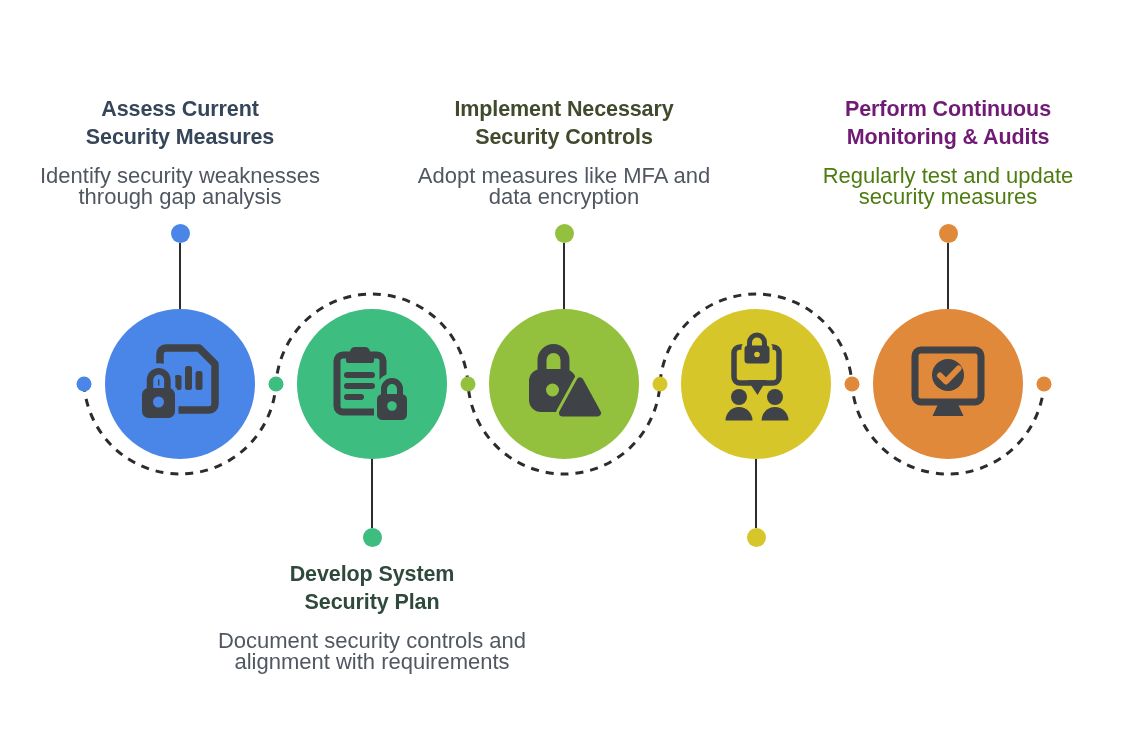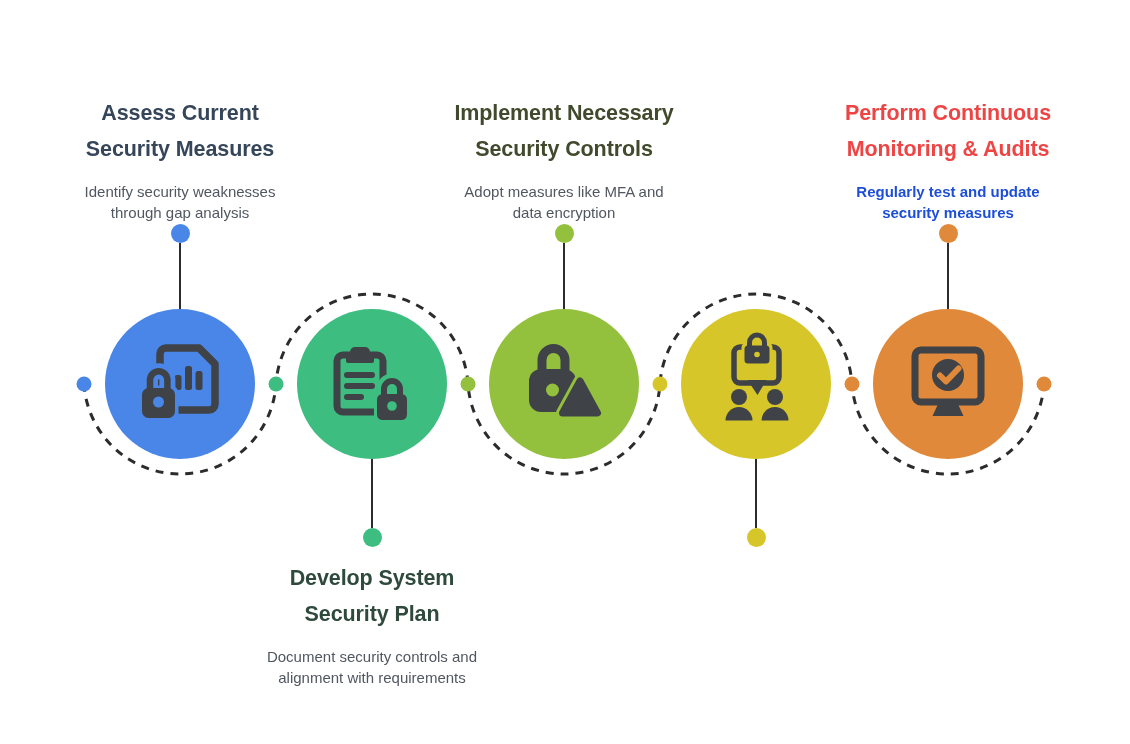--- a/index.html
+++ b/index.html
@@ -14,22 +14,22 @@
   .sl-top{top:243px;height:67px}.sd-top{top:224px}
   .sl-bottom{top:459px;height:69px}.sd-bottom{top:528px}
   .x1l{left:178.75px}.x1d{left:170.5px}
   .x2l{left:370.75px}.x2d{left:362.5px}
   .x3l{left:562.75px}.x3d{left:554.5px}
   .x4l{left:754.75px}.x4d{left:746.5px}
   .x5l{left:946.75px}.x5d{left:938.5px}
   .tb{position:absolute;width:320px;text-align:center;}
   .tb-top{top:95px}.tb-bottom{top:560px}
   .tb1{left:20px}.tb2{left:212px}.tb3{left:404px}.tb4{left:596px}.tb5{left:788px}
-  .tb h2{font-size:21.5px;line-height:36px;font-weight:bold;margin:0 0 14px 0;white-space:pre-line;letter-spacing:-0.1px;}
-  .tb p{font-size:15px;line-height:21px;margin:0;white-space:pre-line;}
+  .tb h2{font-size:21.5px;line-height:28px;font-weight:bold;margin:0 0 14px 0;white-space:pre-line;letter-spacing:-0.1px;}
+  .tb p{font-size:22px;line-height:21px;margin:0;white-space:pre-line;}
 </style>
 </head>
 <body>
 
 <div class="canvas">
 
   <svg class="rail" viewBox="0 0 1130 744">
     <path d="M84 384 A96.2 96.2 0 0 0 276 384 A96.2 96.2 0 0 1 468 384 A96.2 96.2 0 0 0 660 384 A96.2 96.2 0 0 1 852 384 A96.2 96.2 0 0 0 1044 384" fill="none" stroke-width="3" stroke-dasharray="8 7" stroke="#2c2c2c"></path>
     <circle cx="84" cy="384" r="7.5" fill="#4a86e8"></circle>
     <circle cx="276" cy="384" r="7.5" fill="#3dbd80"></circle>
@@ -115,23 +115,23 @@
       <circle cx="94" cy="88" r="8" fill="currentColor"></circle>
       <path d="M80.5 111.5 a13.5 13.5 0 0 1 27 0 z" fill="currentColor"></path>
     </svg>
   </div>
   <div class="stem-line sl-bottom x4l" style="background-color: rgb(44, 44, 44);"></div>
   <div class="stem-dot sd-bottom x4d" style="background-color: rgb(215, 198, 41);"></div>
   <div class="tb tb-bottom tb4">
   </div>
 
   <div class="tb tb-top tb5">
-    <h2 style="color: #ef4444;">Perform Continuous
+    <h2 style="color: #701a75;">Perform Continuous
 Monitoring &amp; Audits</h2>
-    <p style="color: #1d4ed8; font-weight: bold;">Regularly test and update
+    <p style="color: #4d7c0f;">Regularly test and update
 security measures</p>
   </div>
   <div class="stem-dot sd-top x5d" style="background-color: rgb(224, 137, 59);"></div>
   <div class="stem-line sl-top x5l" style="background-color: rgb(44, 44, 44);"></div>
   <div class="circle c5" style="background-color: rgb(224, 137, 59);">
     <svg viewBox="0 0 150 150" style="color: rgb(63, 67, 71);">
       <rect x="42" y="41" width="66" height="52" rx="6" fill="none" stroke="currentColor" stroke-width="7"></rect>
       <circle cx="75" cy="66" r="16" fill="currentColor"></circle>
       <path d="M67 66.5 l6 6 l12.5 -13" fill="none" stroke-width="6" stroke-linecap="round" stroke-linejoin="round" stroke="#e0893b"></path>
       <path d="M66 93 h18 l6.5 14 h-31 z" fill="currentColor"></path>

